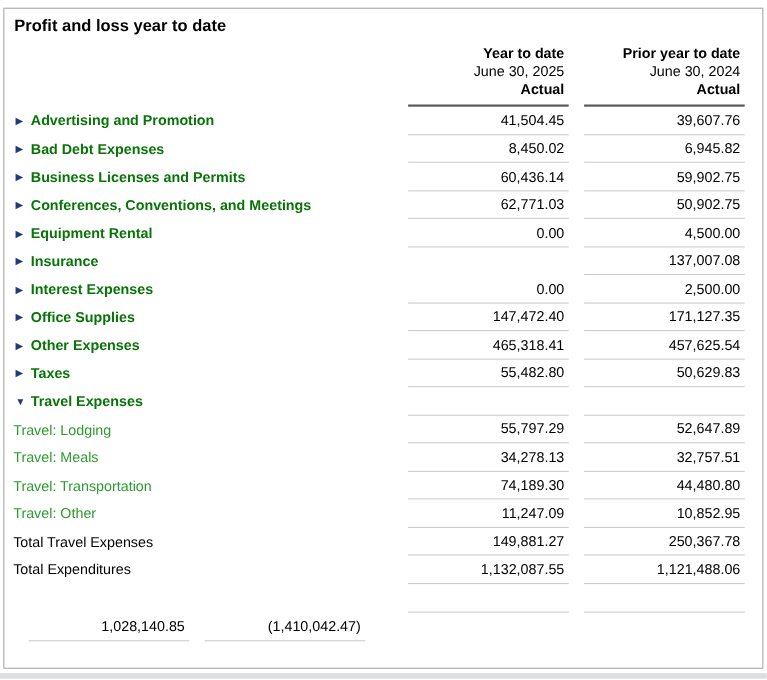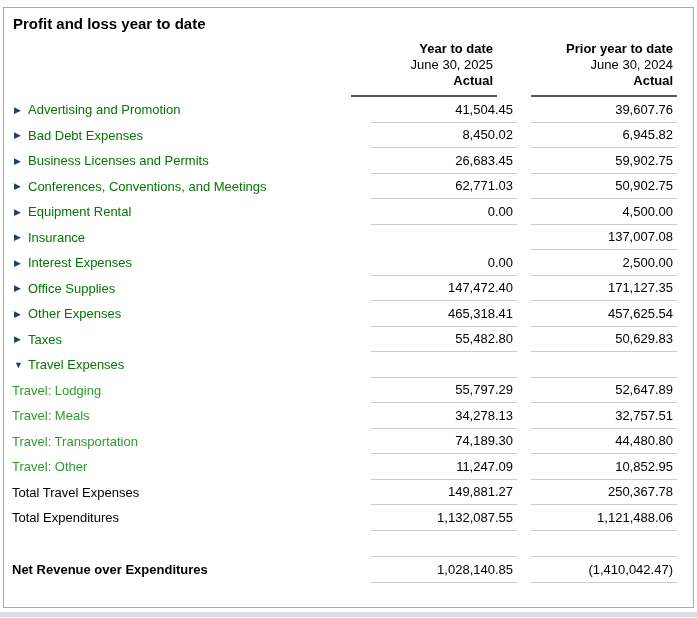--- a/index.html
+++ b/index.html
@@ -28,21 +28,21 @@
     background:var(--bottom-strip);
   }
   .report-title{
     font-size:15px;font-weight:bold;color:var(--text-black);
     padding:7px 0 0 9px;
   }
   .report-table{
     padding:0 16px 0 8px;
     margin-top:9px;
   }
-  .hrow{display:flex;gap:20px;}
+  .hrow{display:flex;}
   .hspacer{flex:1;}
   .hcol{
     width:146px;margin-left:14px;text-align:right;
     font-size:13px;line-height:16px;color:var(--text-black);
     padding:0 4px 6px 0;
     border-bottom:2px solid var(--sep-dark);
   }
   .hcol .hl1,.hcol .hl3{font-weight:bold;}
   .row{display:flex;align-items:center;height:25.5px;}
   .row-label{
@@ -54,21 +54,21 @@
     width:14px;flex:0 0 14px;margin-left:2px;
     display:inline-block;
   }
   .cell{
     width:146px;margin-left:14px;height:100%;
     display:flex;align-items:center;justify-content:flex-end;
     font-size:13px;color:var(--text-black);
     padding-right:4px;
     border-bottom:1px solid var(--sep-light);
   }
-  .row.category .label-text{color:var(--green-bold);font-weight:normal;}
+  .row.category .label-text{color:var(--green-bold);font-weight:bold;}
   .row.subitem  .label-text{color:var(--green-light);}
   .row.total    .label-text{color:var(--text-black);}
   .row.grand    .label-text{color:var(--text-black);font-weight:bold;}
   .row.grand, .row.spacer{height:26px;}
 </style>
 </head>
 <body>
 
 <div class="report-panel">
   <div class="report-title">Profit and loss year to date</div>
@@ -103,21 +103,21 @@
             <span class="label-text">Bad Debt Expenses</span>
           </div>
           <div class="cell">8,450.02</div>
           <div class="cell">6,945.82</div>
         </div>
         <div class="row category">
           <div class="row-label">
             <span class="marker">▶</span>
             <span class="label-text">Business Licenses and Permits</span>
           </div>
-          <div class="cell">26,683.45</div>
+          <div class="cell">60,436.14</div>
           <div class="cell">59,902.75</div>
         </div>
         <div class="row category">
           <div class="row-label">
             <span class="marker">▶</span>
             <span class="label-text">Conferences, Conventions, and Meetings</span>
           </div>
           <div class="cell">62,771.03</div>
           <div class="cell">50,902.75</div>
         </div>
@@ -219,23 +219,20 @@
           <div class="cell">1,121,488.06</div>
         </div>
         <div class="row spacer">
           <div class="row-label">
             <span class="label-text"></span>
           </div>
           <div class="cell"></div>
           <div class="cell"></div>
         </div>
         <div class="row grand">
-          <div class="row-label">
-            <span class="label-text">Net Revenue over Expenditures</span>
-          </div>
           <div class="cell">1,028,140.85</div>
           <div class="cell">(1,410,042.47)</div>
         </div>
       </div>
   </div>
 </div>
 
 <div class="bottom-strip"></div>
 
 </body></html>

